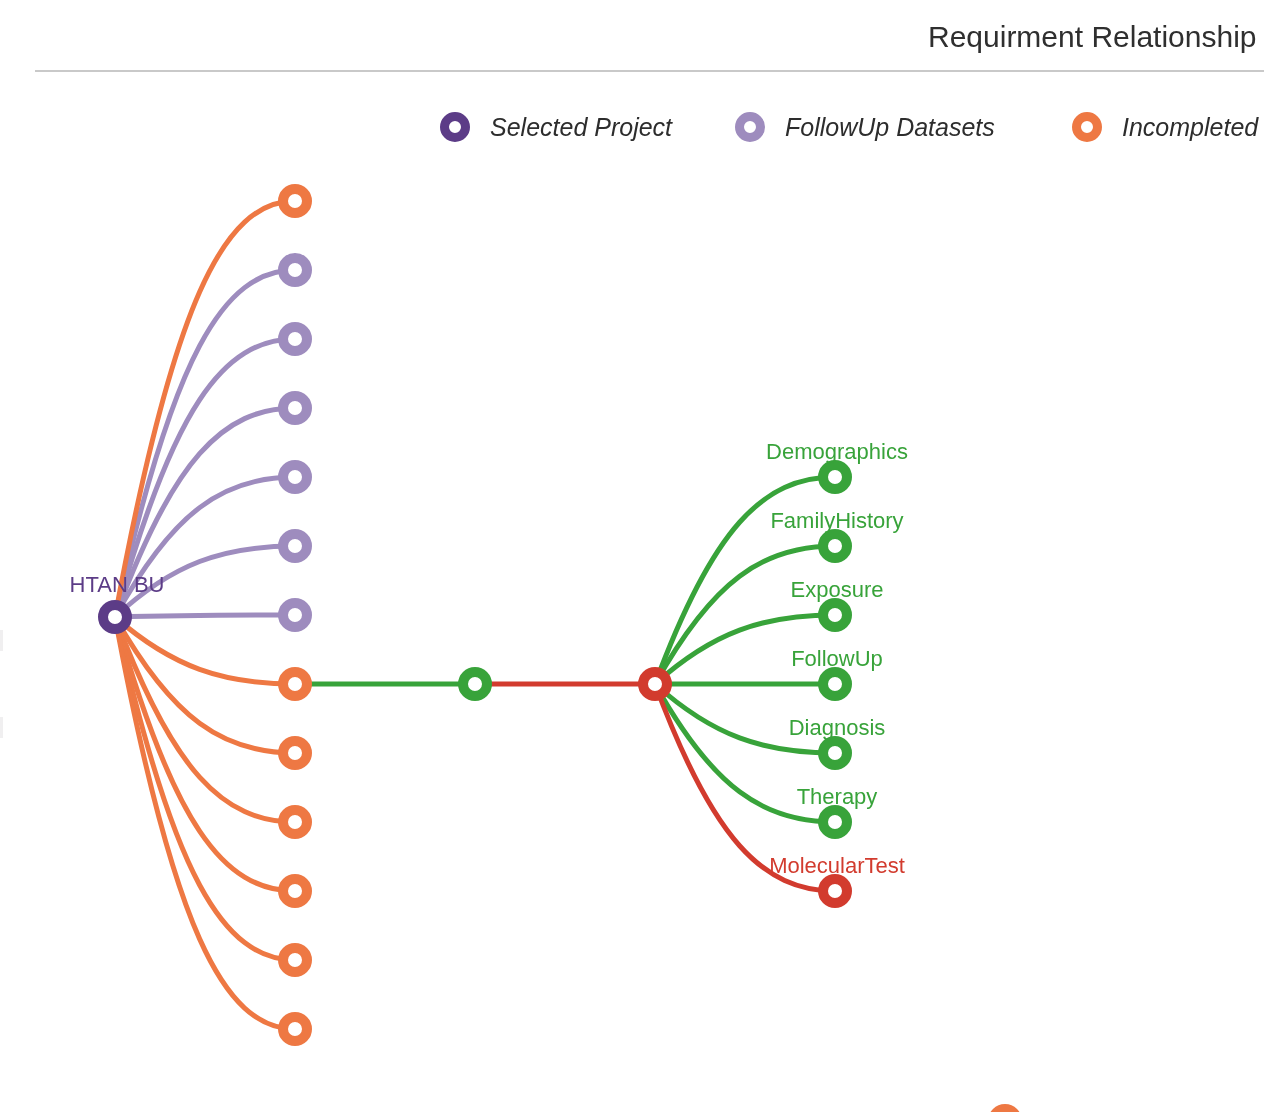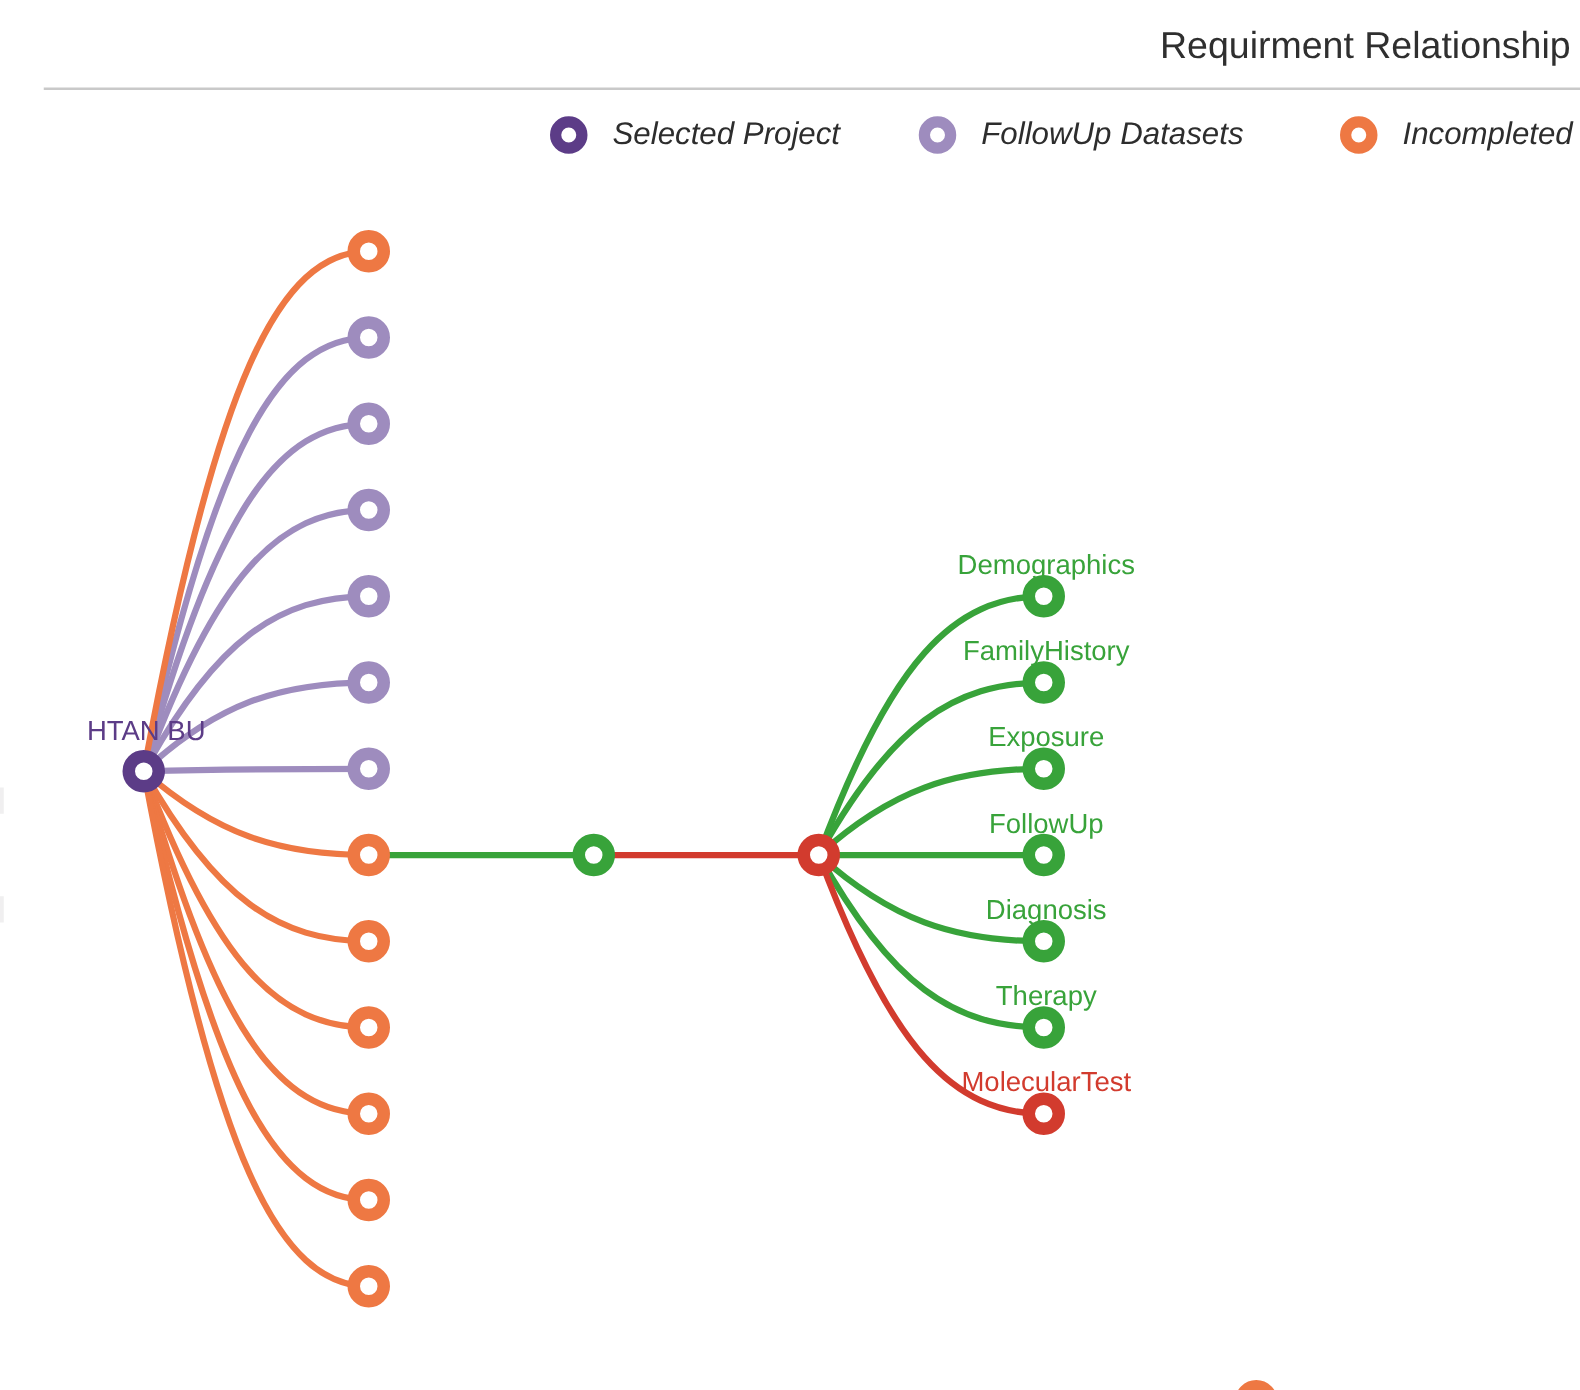--- a/index.html
+++ b/index.html
@@ -20,22 +20,22 @@
   }
   .title-rule {
     position: absolute;
     left: 35px; top: 70px;
     width: 1320px; height: 2px;
     background: #c9c9c9;
   }
 
   .legend-item {
     position: absolute;
-    top: 93px;
-    display: flex; 
+    top: 112px;
+    display: flex; align-items: center;
     white-space: nowrap;
   }
   .legend-donut {
     display: inline-block;
     width: 12px; height: 12px;
     border: 9px solid #000;
     border-radius: 50%;
     background: #fff;
     margin-right: 20px;
   }

